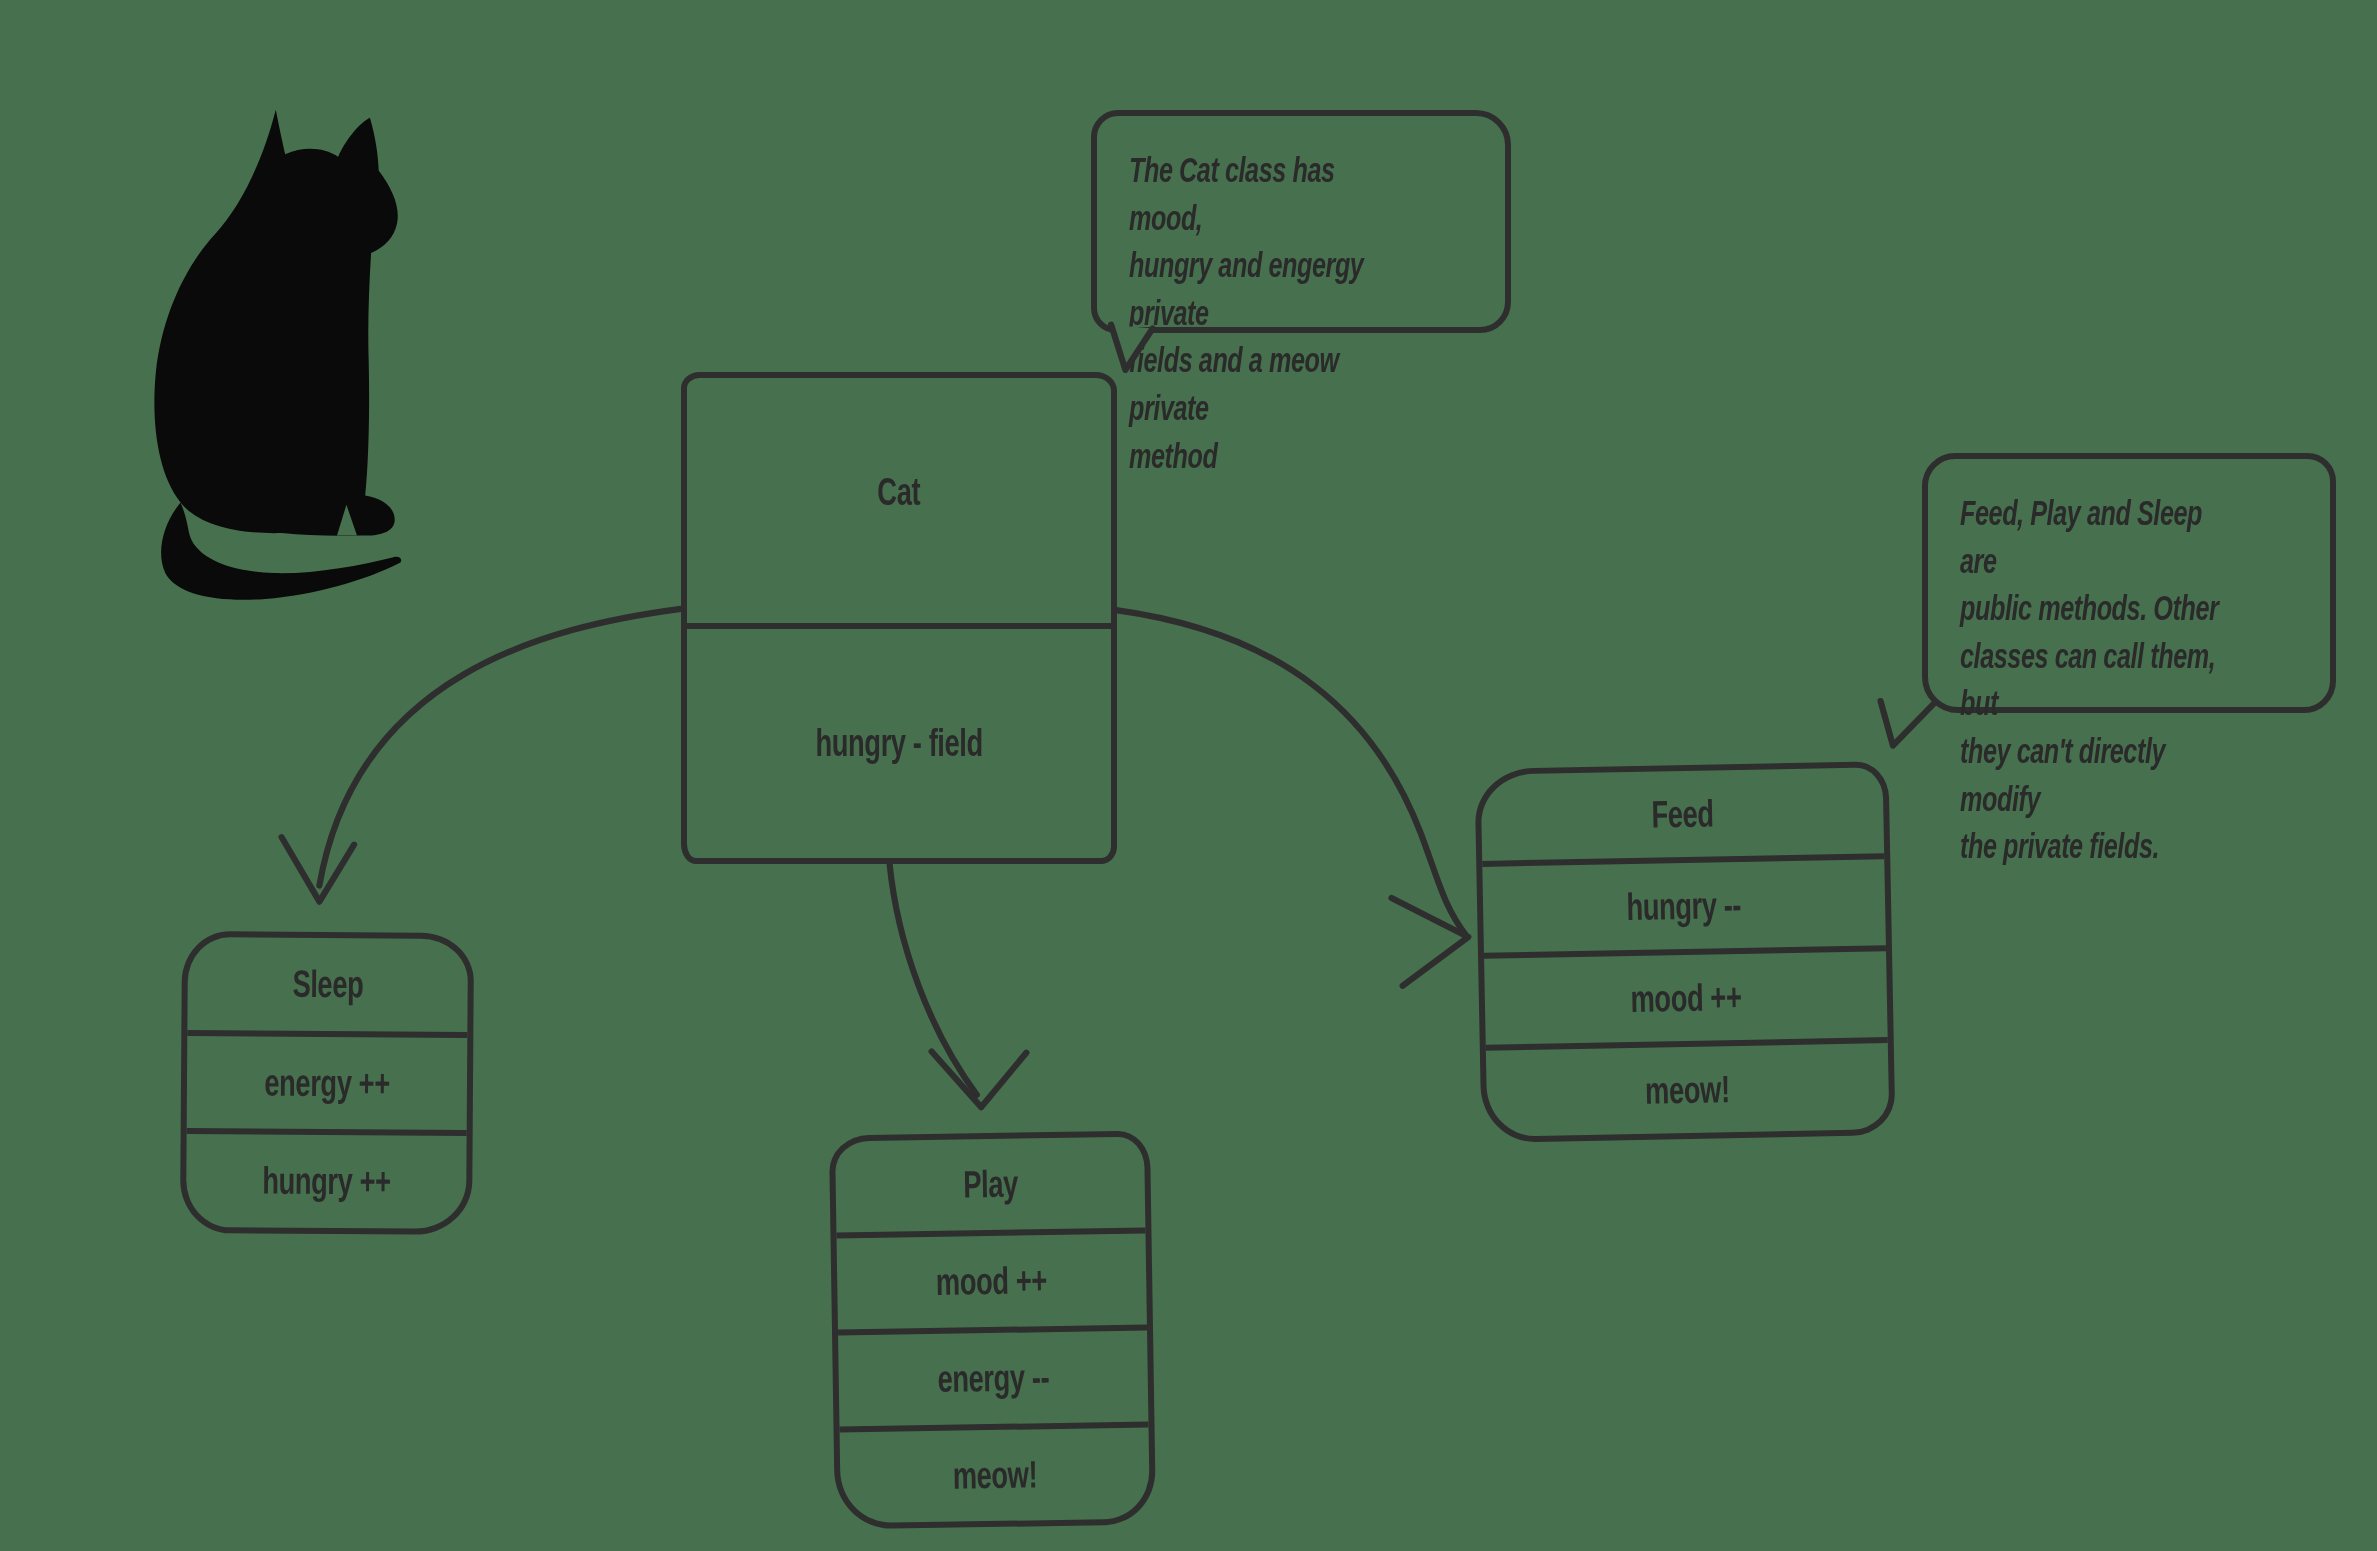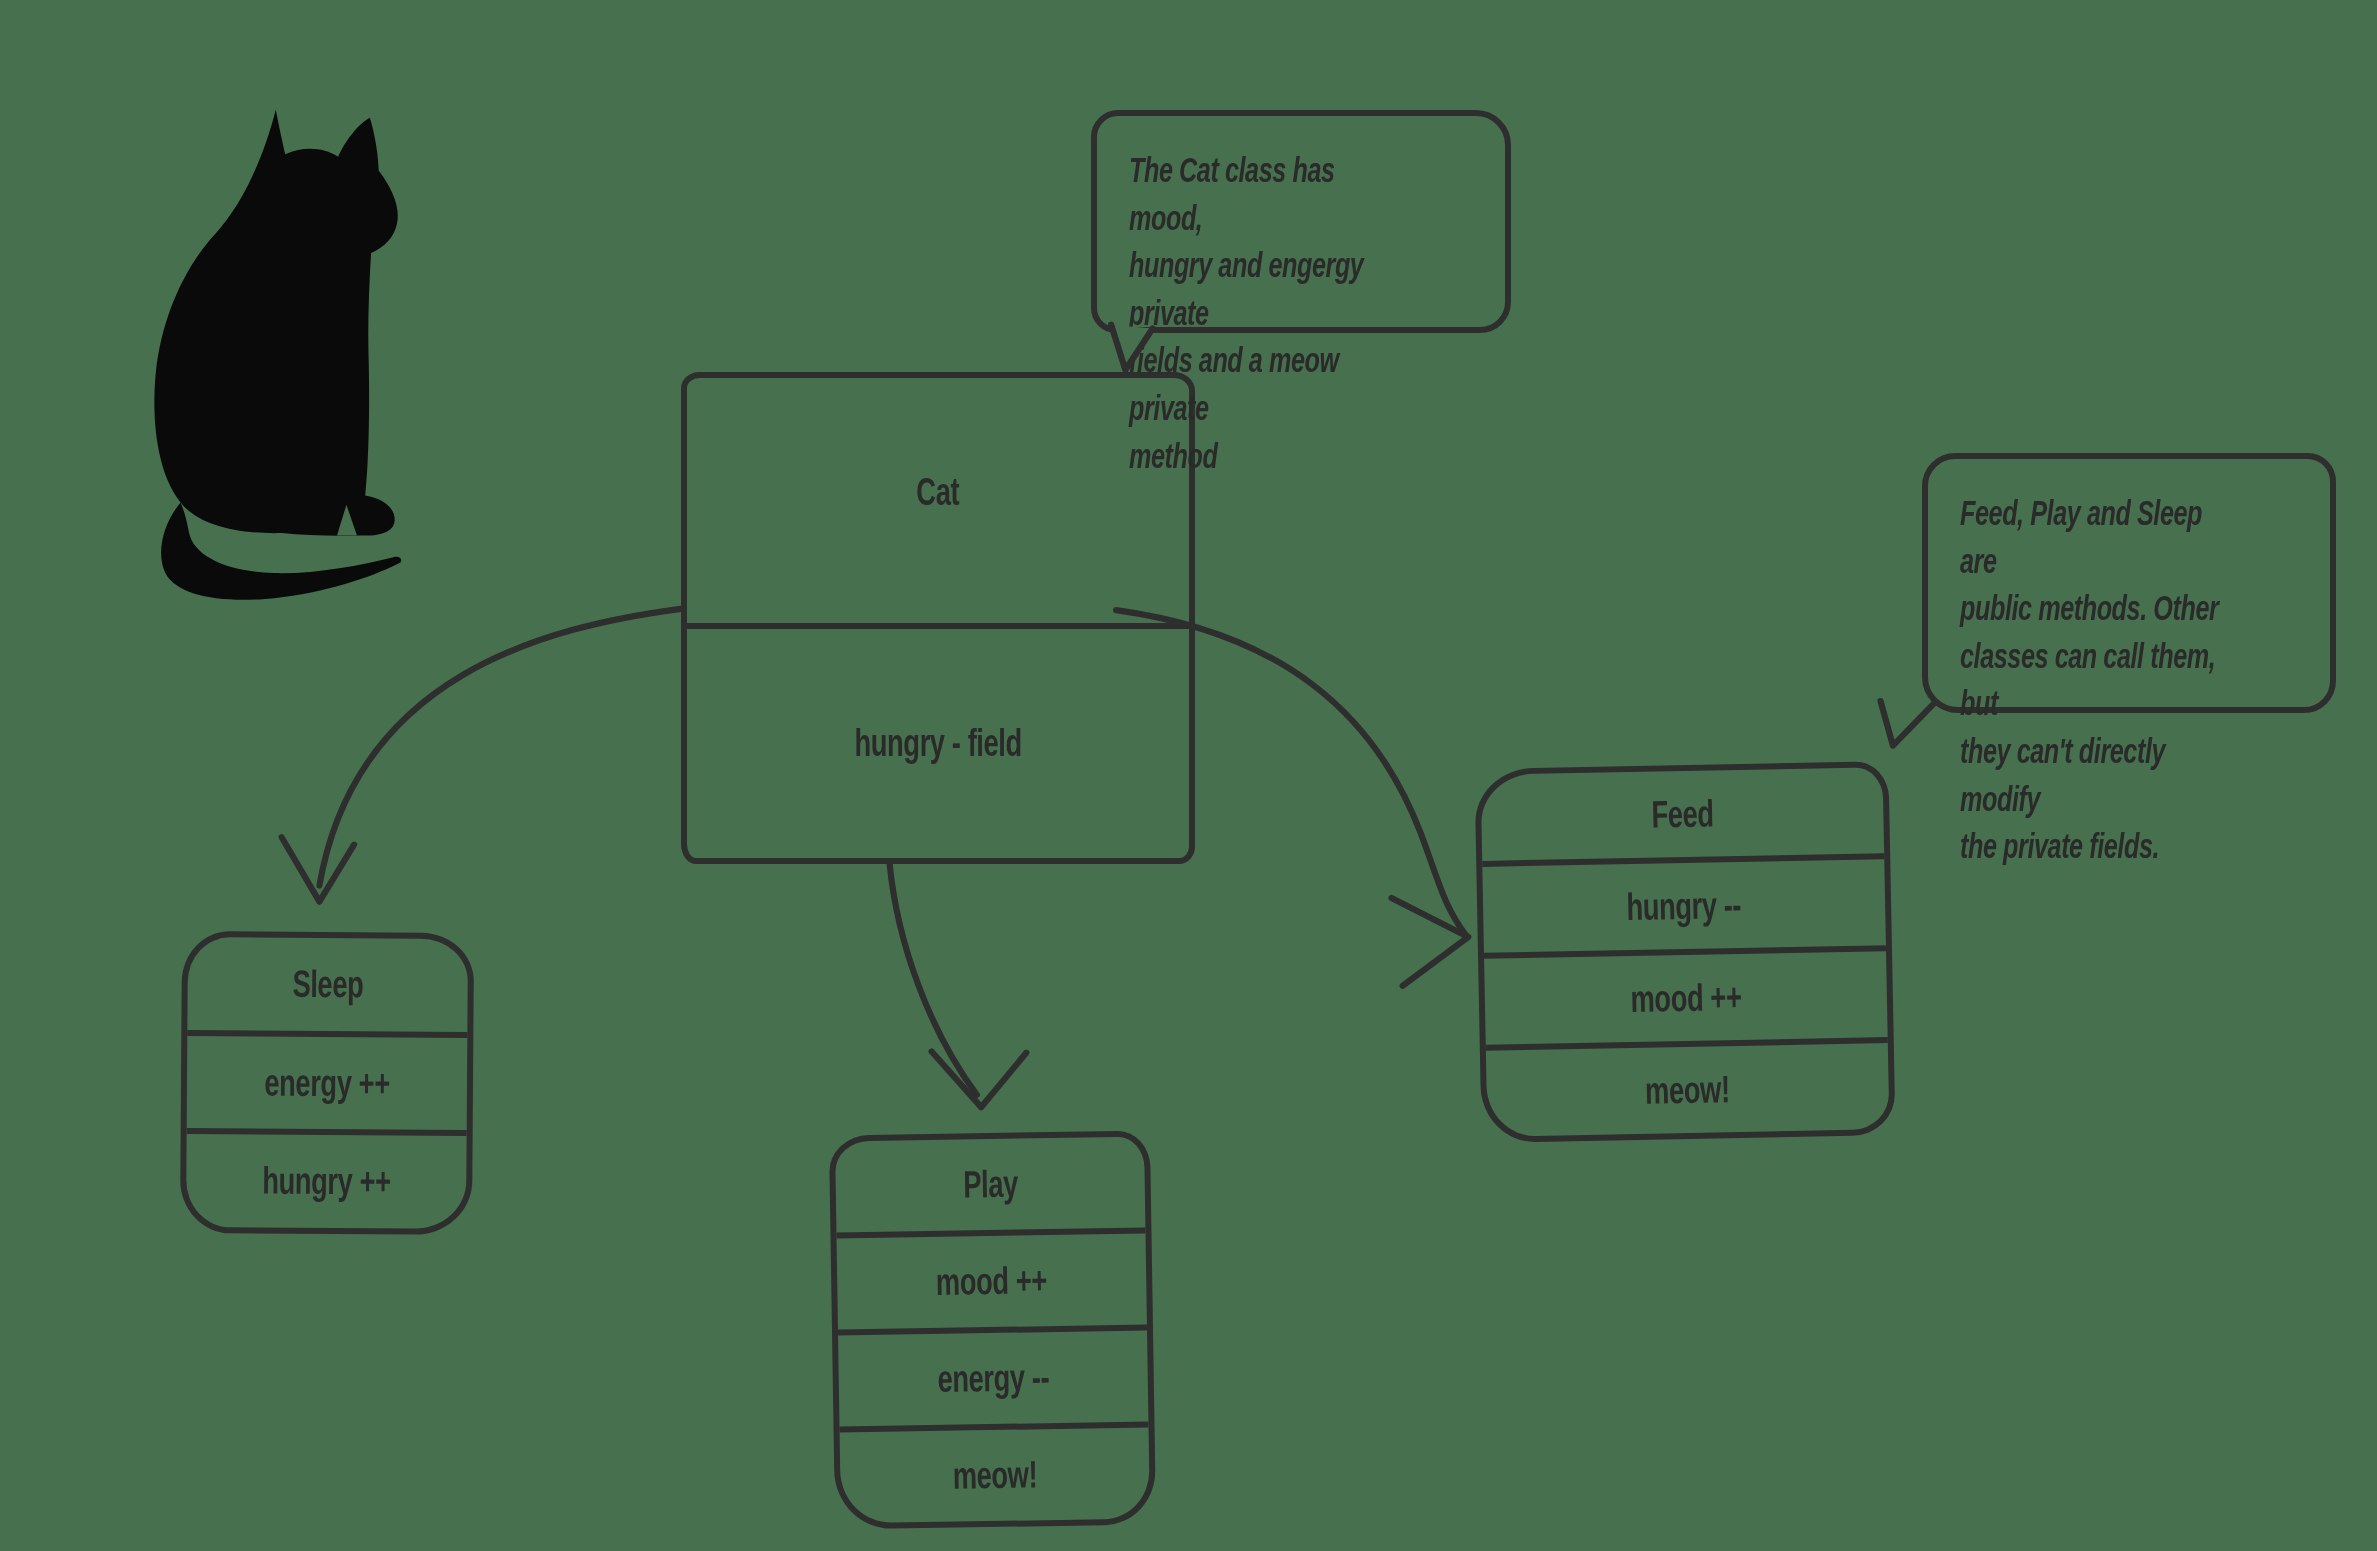--- a/index.html
+++ b/index.html
@@ -36,21 +36,21 @@
     overflow: visible;
   }
   .umlbox .row:first-child { border-top: none; }
   .rowtext {
     font-weight: bold;
     font-size: 38px;
     white-space: nowrap;
     transform: scaleX(0.72);
     letter-spacing: -0.6px;
   }
-  #cat-class-box   { left: 681px; top: 372px;  width: 514px; height: 492px; border-radius: 18.6px 21px 16px 15px / 16px 18.6px 17.3px 20px; gap: 16px; }
+  #cat-class-box   { left: 681px; top: 372px;  width: 436px; height: 492px; border-radius: 18.6px 21px 16px 15px / 16px 18.6px 17.3px 20px; gap: 16px; }
   #feed-box        { left: 1478px; top: 765px; width: 414px; height: 374px; border-radius: 59px 33px 43px 54px / 54px 37px 41px 57px; transform: rotate(-1.1deg); }
   #sleep-box       { left: 181px;  top: 932px; width: 292px; height: 302px; border-radius: 48px 53px 57px 50px / 51px 48px 54px 53px; transform: rotate(0.4deg); }
   #play-box        { left: 832px; top: 1133px; width: 321px; height: 394px; border-radius: 40px 32px 52px 57px / 36px 37px 54px 59px; transform: rotate(-0.9deg); }
   
   .bubble {
     position: absolute;
     border: 6.8px solid #2E2E2E;
     border-radius: 32px;
     box-sizing: border-box;
     color: #2A2A2A;

